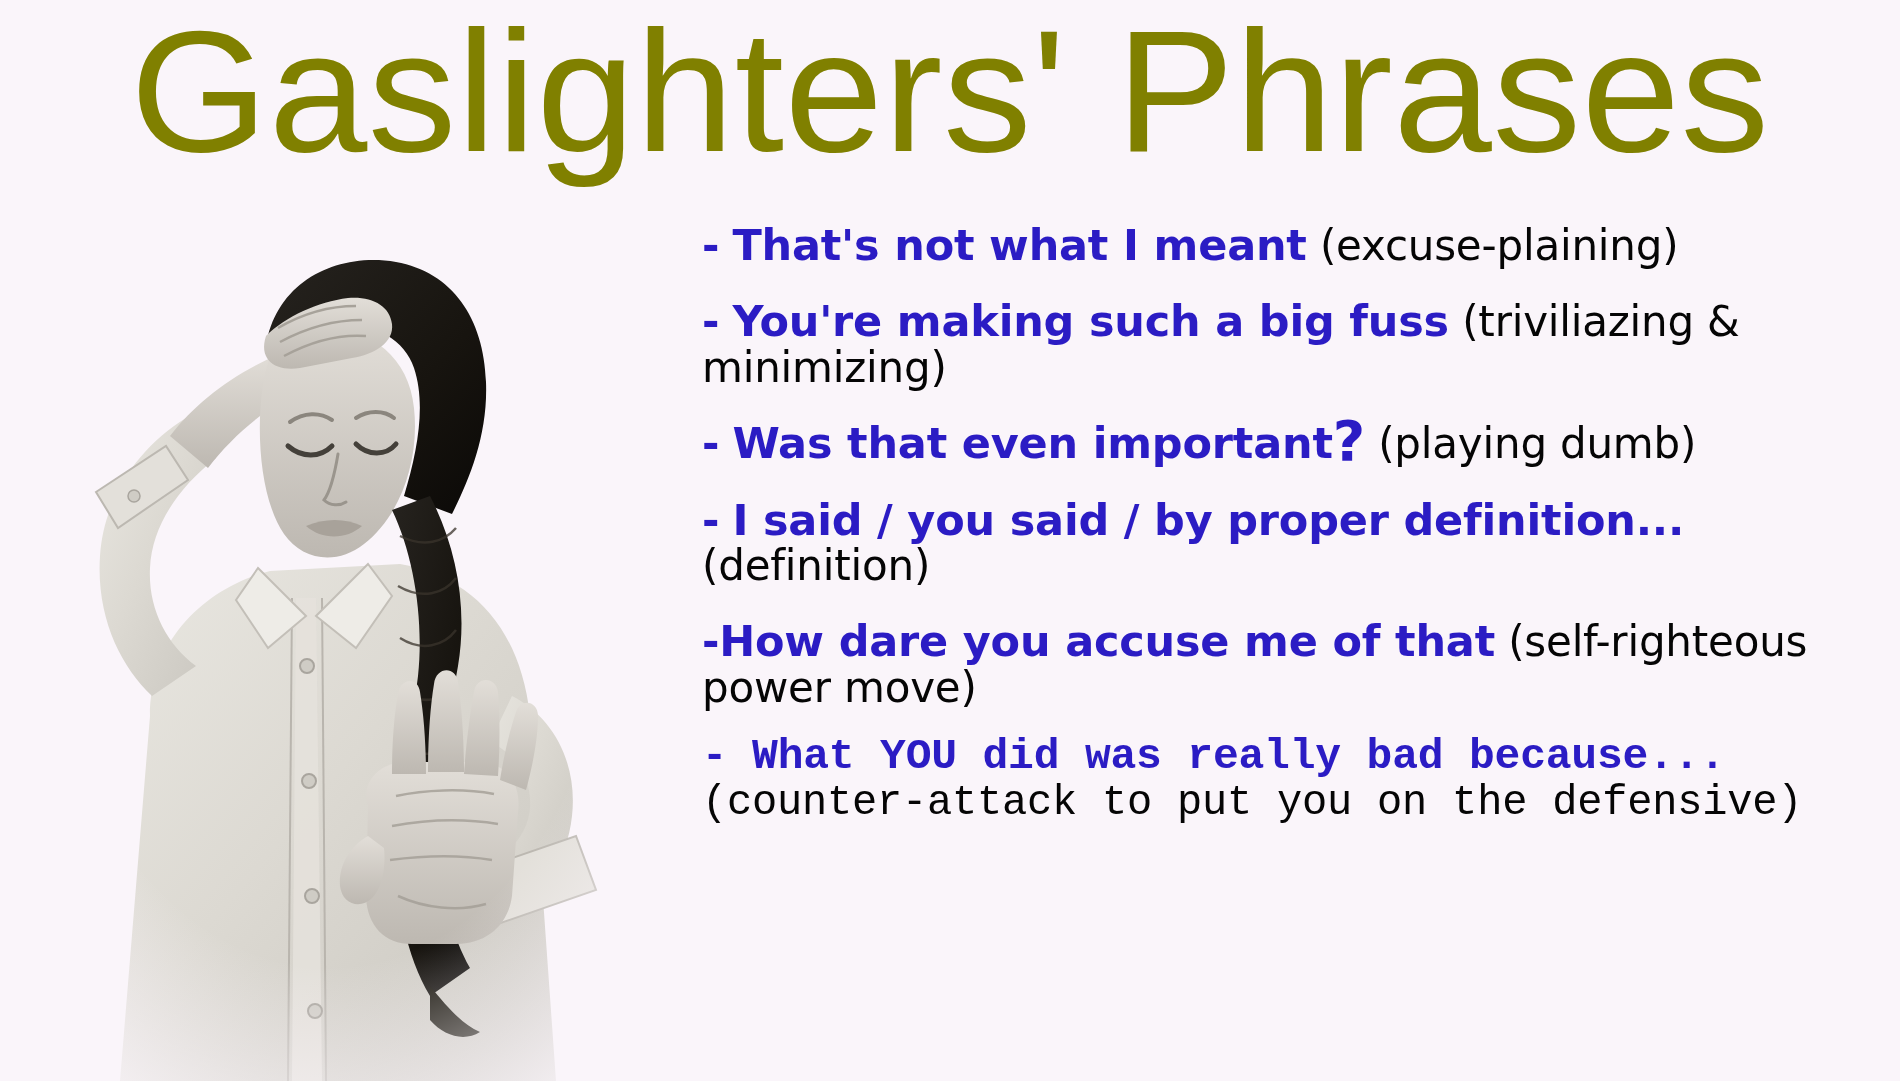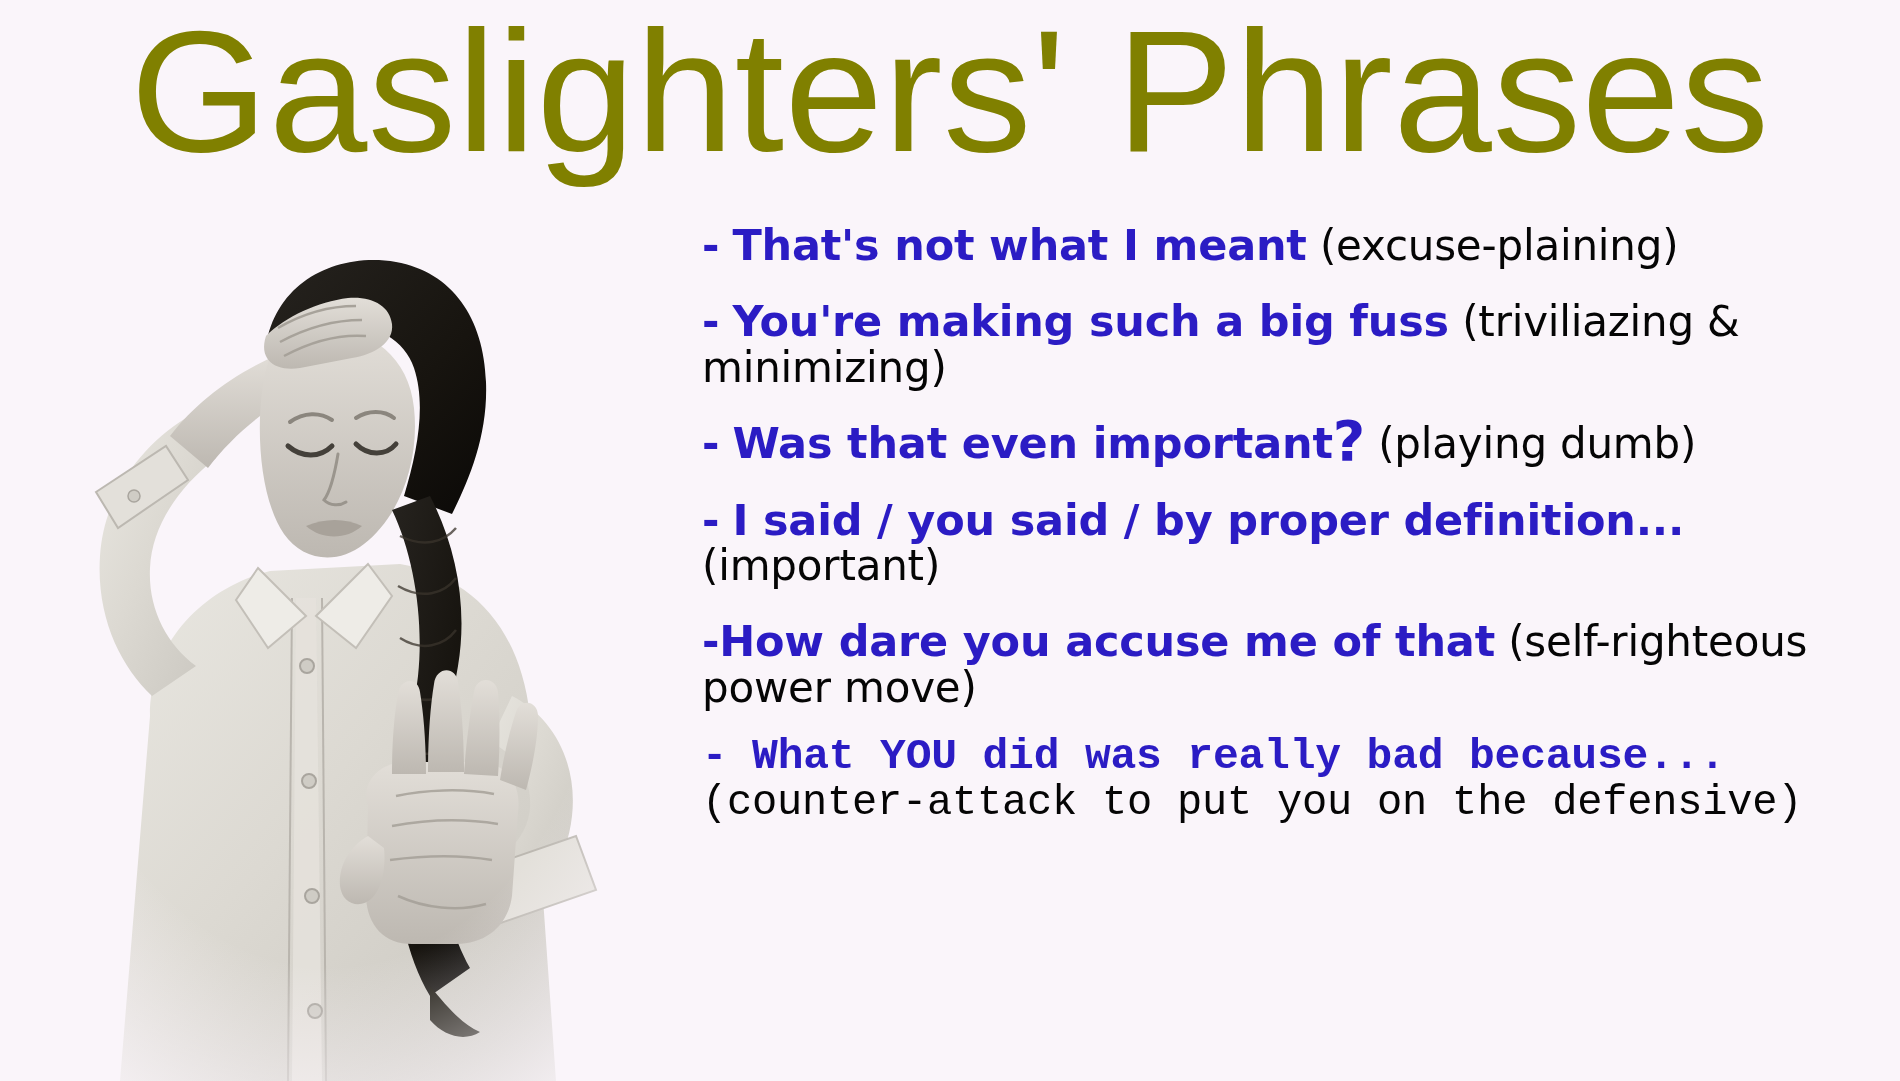--- a/index.html
+++ b/index.html
@@ -225,21 +225,21 @@
 
     <p class="phrase" id="phrase-3">
       <span class="dash" style="color: rgb(43, 28, 196);">-</span>
       <span class="hl" style="color: rgb(43, 28, 196);">Was that even important</span><span class="qmark" style="color: rgb(43, 28, 196);">?</span>
       <span class="tail" style="color: rgb(5, 5, 5);">(playing dumb)</span>
     </p>
 
     <p class="phrase" id="phrase-4">
       <span class="dash" style="color: rgb(43, 28, 196);">-</span>
       <span class="hl" style="color: rgb(43, 28, 196); text-align: right;">I said / you said / by proper definition...</span>
-      <span class="tail" style="color: rgb(5, 5, 5);">(important)</span>
+      <span class="tail" style="color: rgb(5, 5, 5);">(definition)</span>
     </p>
 
     <p class="phrase" id="phrase-5">
       <span class="dash" style="color: rgb(43, 28, 196);">-</span><span class="hl" style="color: rgb(43, 28, 196);">How dare you accuse me of that</span>
       <span class="tail" style="color: rgb(5, 5, 5);">(self-righteous power move)</span>
     </p>
 
     <p class="phrase" id="phrase-6">
       <span class="dash" style="color: rgb(43, 28, 196);">-</span>
       <span class="hl" style="color: rgb(43, 28, 196);">What YOU did was really bad because...</span>

